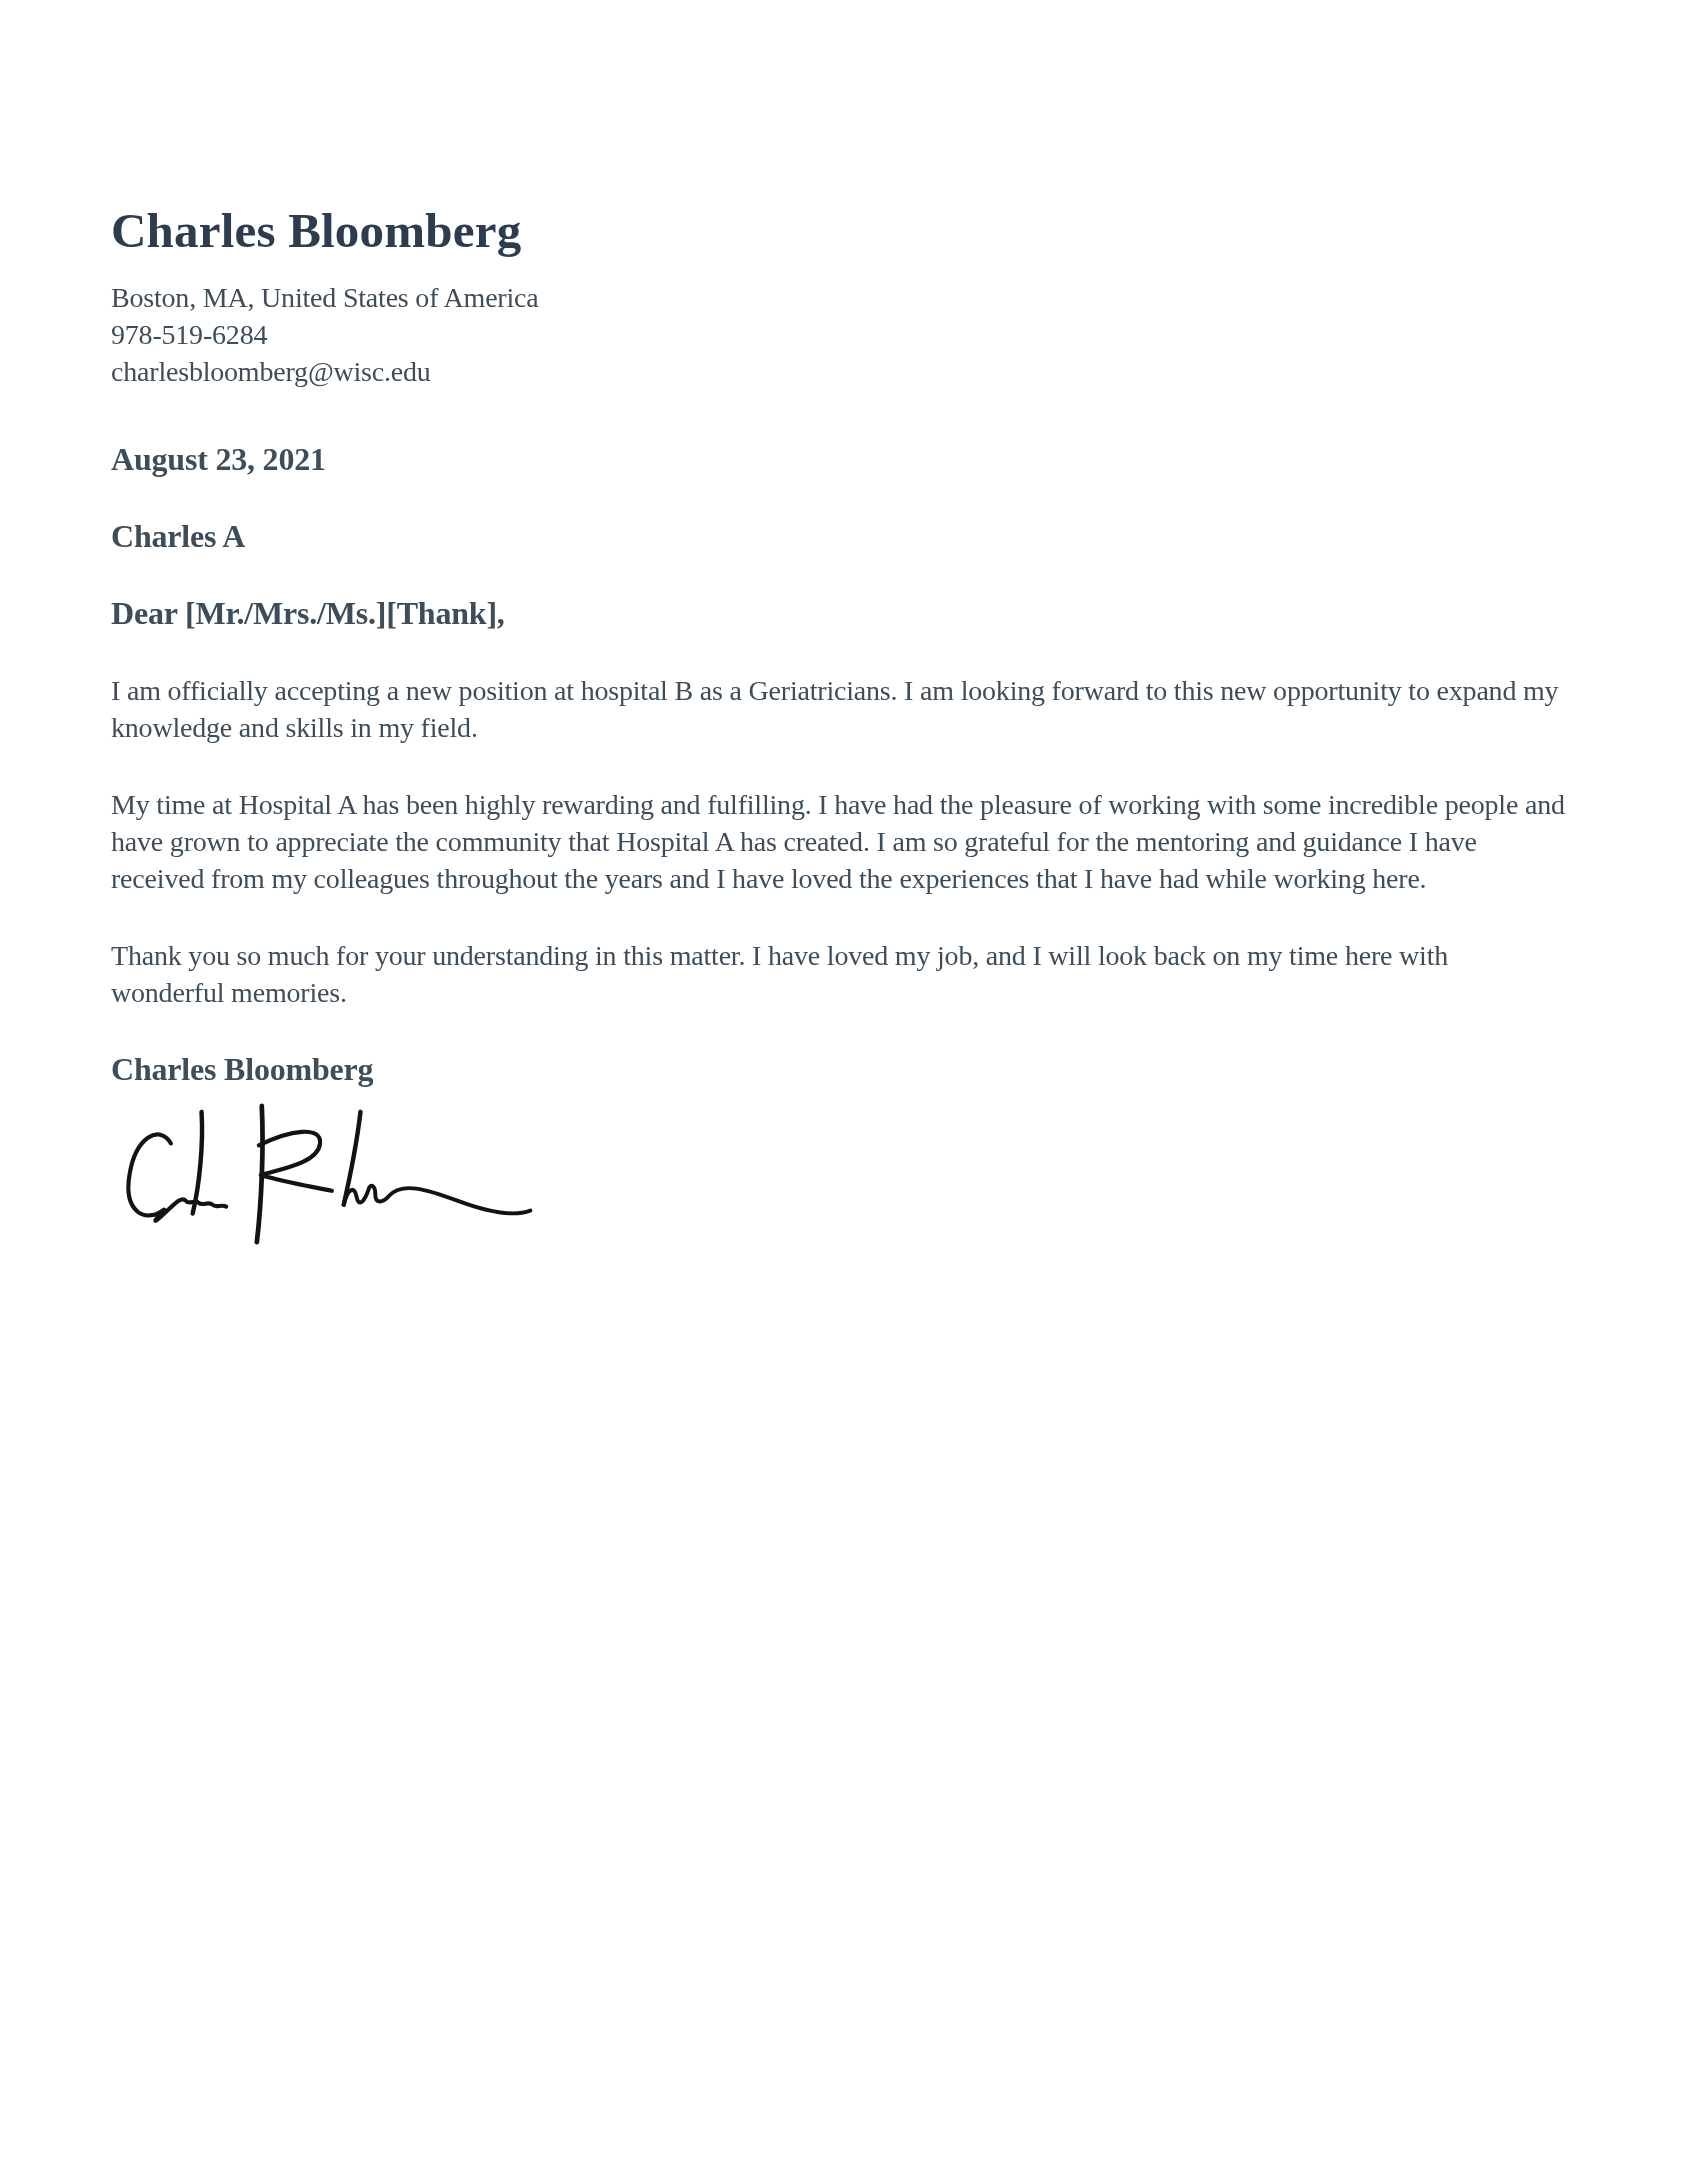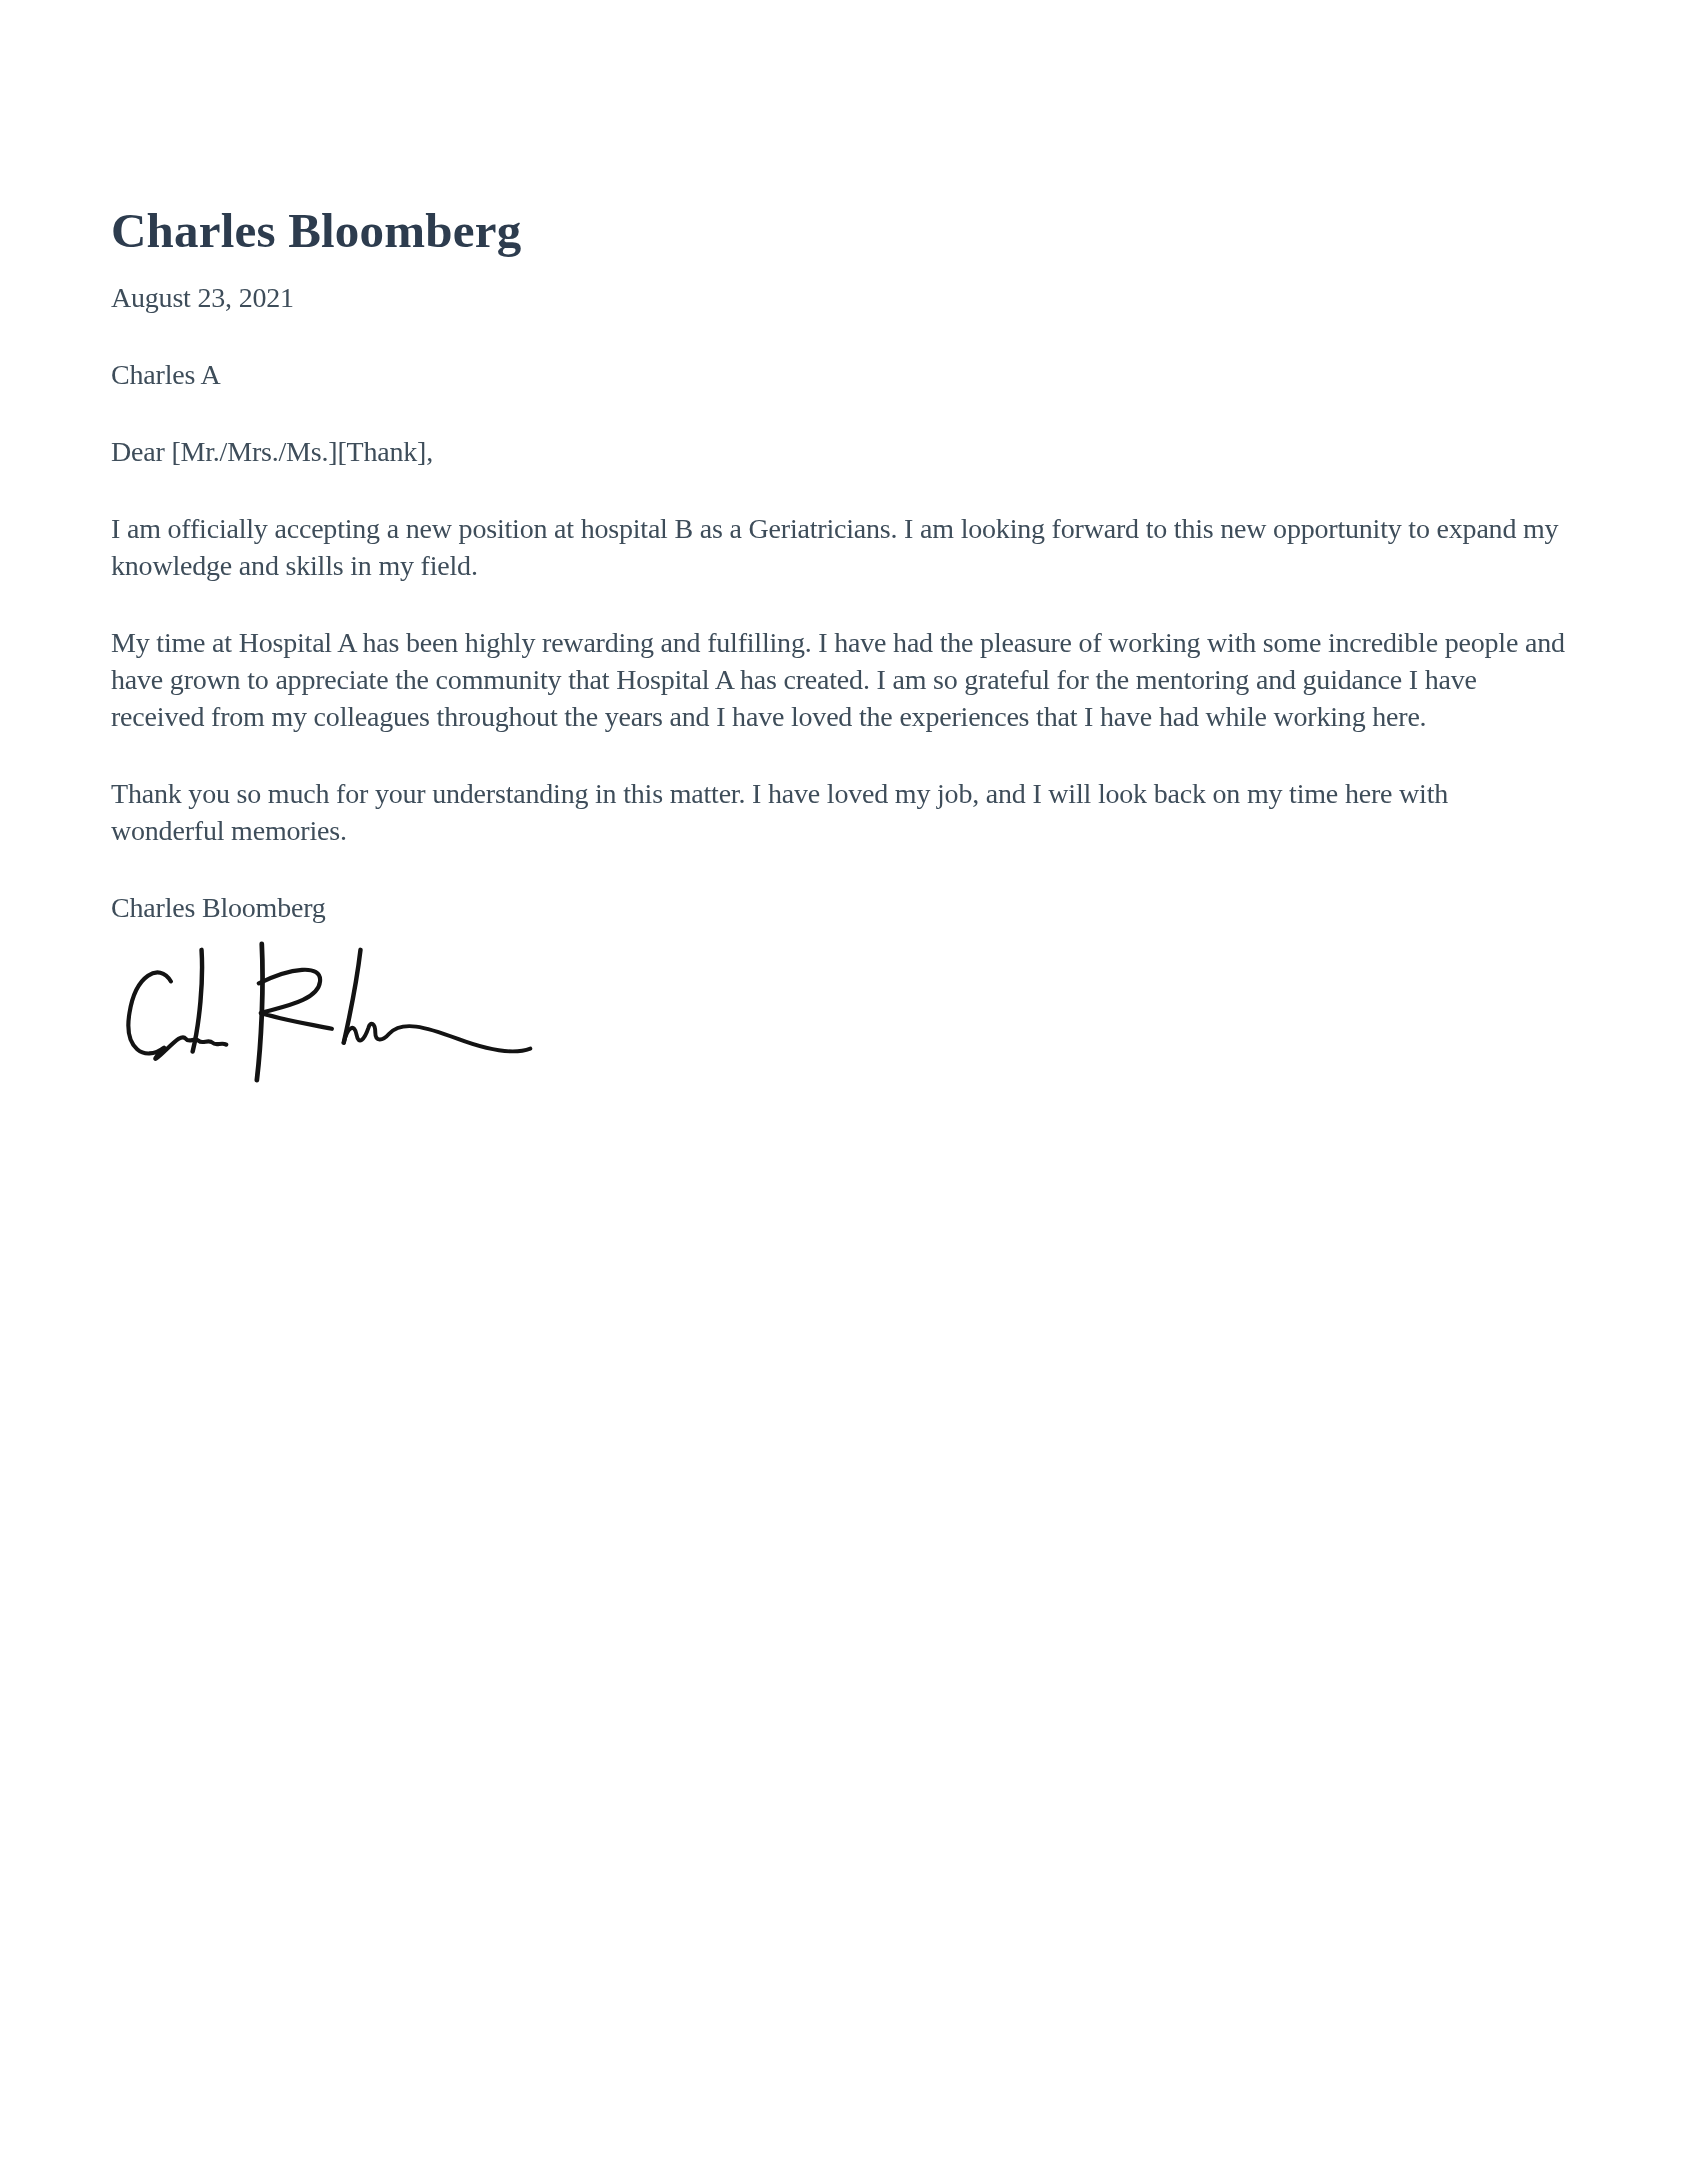--- a/index.html
+++ b/index.html
@@ -25,44 +25,50 @@
     margin-bottom: 20px;
   }
   .contact-block { margin-bottom: 51px; }
   .contact-line {
     font-size: 28px;
     line-height: 37px;
     color: #3e4d5a;
     letter-spacing: -0.2px;
   }
   .block {
-    font-size: 28px;
+    font-size: 32px;
     line-height: 37px;
     letter-spacing: -0.2px;
     margin-bottom: 40px;
     max-width: 1455px;
+    font-weight: bold;
   }
   .paragraph {
     font-size: 28px;
     line-height: 37px;
     letter-spacing: -0.2px;
     margin-bottom: 40px;
     max-width: 1455px;
   }
   .closing { margin-bottom: 38px; }
   .signer-name { margin-bottom: 12px; }
   .signature-wrap { margin-top: 4px; margin-left: -2px; }
 </style>
 </head>
 <body>
 
 <div class="page">
 
   <div class="sender-name">Charles Bloomberg</div>
 
+  <div class="contact-block">
+    <div class="contact-line">Boston, MA, United States of America</div>
+    <div class="contact-line">978-519-6284</div>
+    <div class="contact-line">charlesbloomberg@wisc.edu</div>
+  </div>
 
   <div class="block">August 23, 2021</div>
 
   <div class="block">Charles A</div>
 
   <div class="block">Dear [Mr./Mrs./Ms.][Thank],</div>
 
   <p class="paragraph">I am officially accepting a new position at hospital B as a Geriatricians. I am looking forward to this new opportunity to expand my knowledge and skills in my field.</p>
   <p class="paragraph">My time at Hospital A has been highly rewarding and fulfilling. I have had the pleasure of working with some incredible people and have grown to appreciate the community that Hospital A has created. I am so grateful for the mentoring and guidance I have received from my colleagues throughout the years and I have loved the experiences that I have had while working here.</p>
   <p class="paragraph">Thank you so much for your understanding in this matter. I have loved my job, and I will look back on my time here with wonderful memories.</p>

